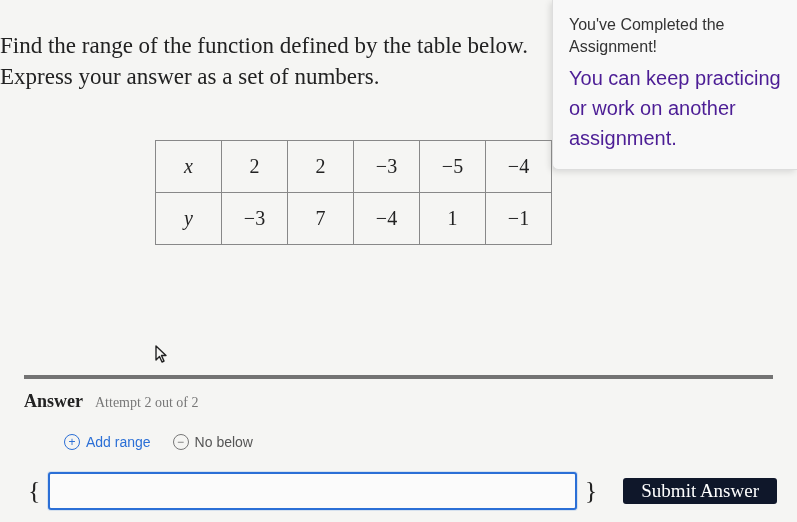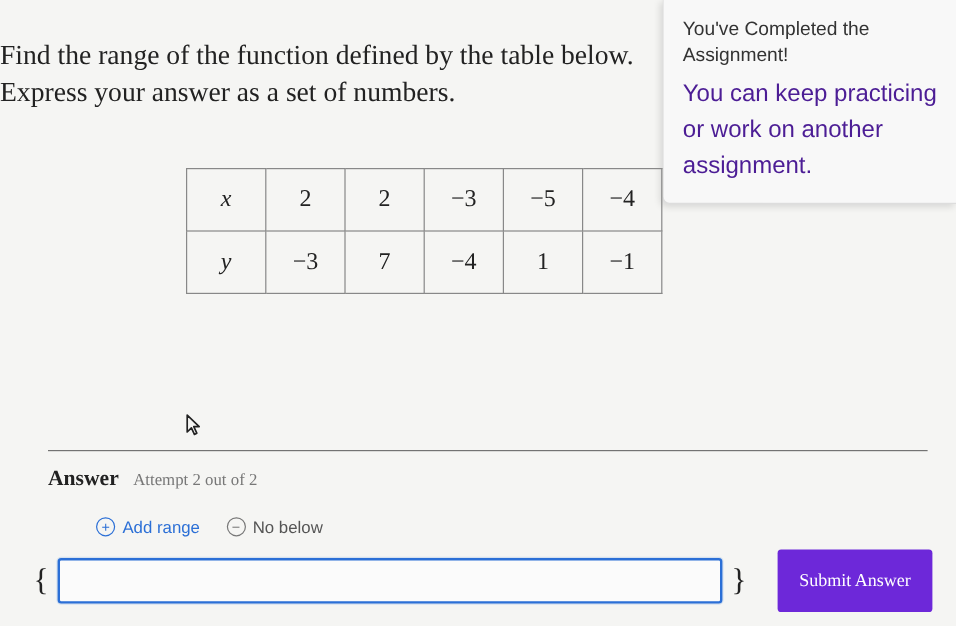--- a/index.html
+++ b/index.html
@@ -67,23 +67,23 @@
     position: absolute;
     top: 345px;
     left: 155px;
     font-size: 20px;
     color: #222;
     pointer-events: none;
   }
   .answer-section {
     position: absolute;
     top: 375px;
-    left: 40px;
+    left: 24px;
     right: 24px;
-    border-top: 1px solid #737373;
+    border-top: 4px solid #737373;
     padding-top: 12px;
     font-family: Arial, Helvetica, sans-serif;
   }
   .answer-heading {
     font-family: Georgia, serif;
   }
   .answer-heading .label {
     font-weight: bold;
     font-size: 18px;
     color: #222;
@@ -138,27 +138,27 @@
     flex: 1;
     height: 38px;
     border: 2px solid #2b6fd6;
     border-radius: 3px;
     background: #fbfbfb;
     padding: 4px 8px;
     font-size: 16px;
     box-shadow: 0 0 0 1px rgba(43,111,214,0.15);
   }
   .submit-btn {
-    height: 52px;
+    height: 26px;
     padding: 0 18px;
-    background: #6d28d9;
+    background: #0f172a;
     color: #fff;
     border: none;
     border-radius: 3px;
-    font-size: 15px;
+    font-size: 19px;
     font-family: Georgia, serif;
     cursor: pointer;
     margin-left: 18px;
   }
 </style>
 </head>
 <body>
 
 <div class="prompt">Find the range of the function defined by the table below. Express your answer as a set of numbers.</div>
 

